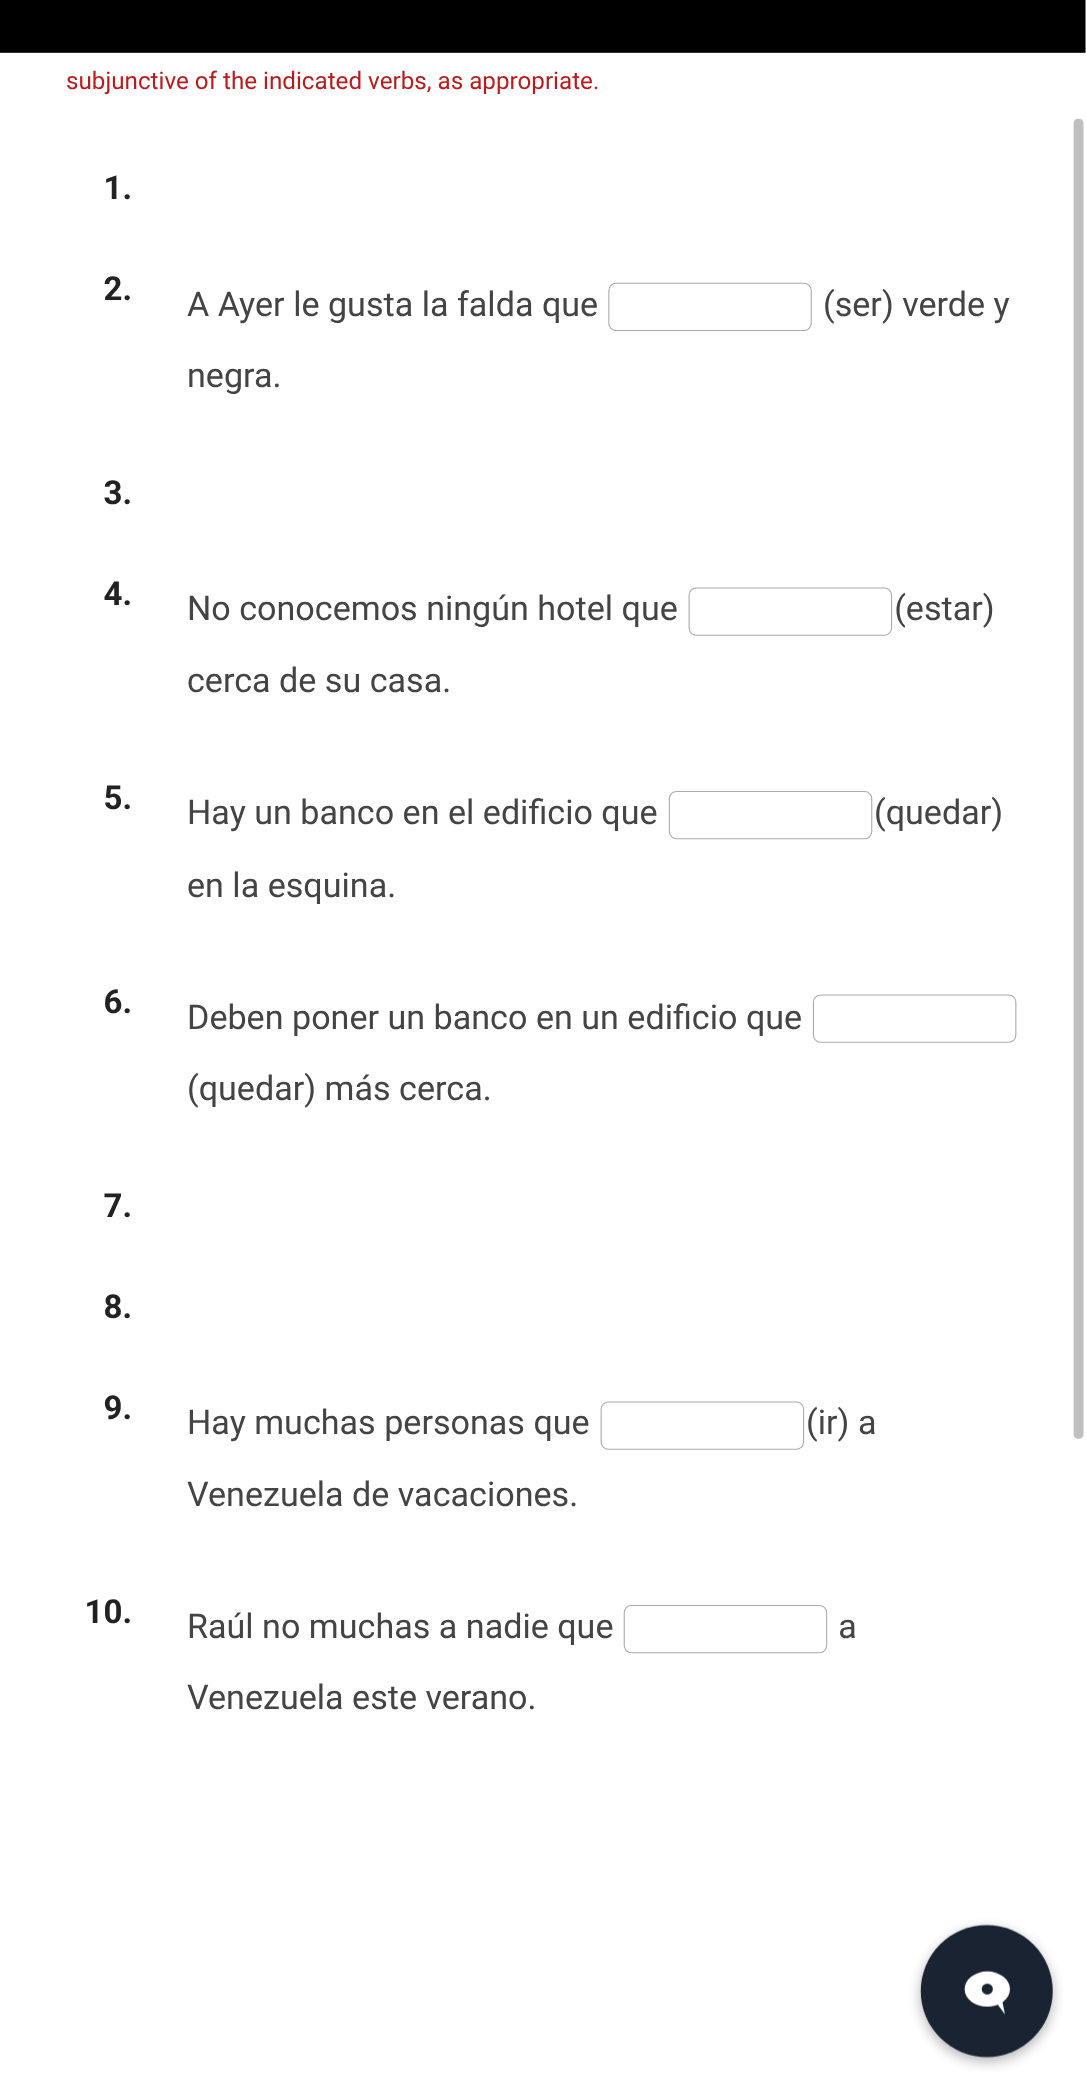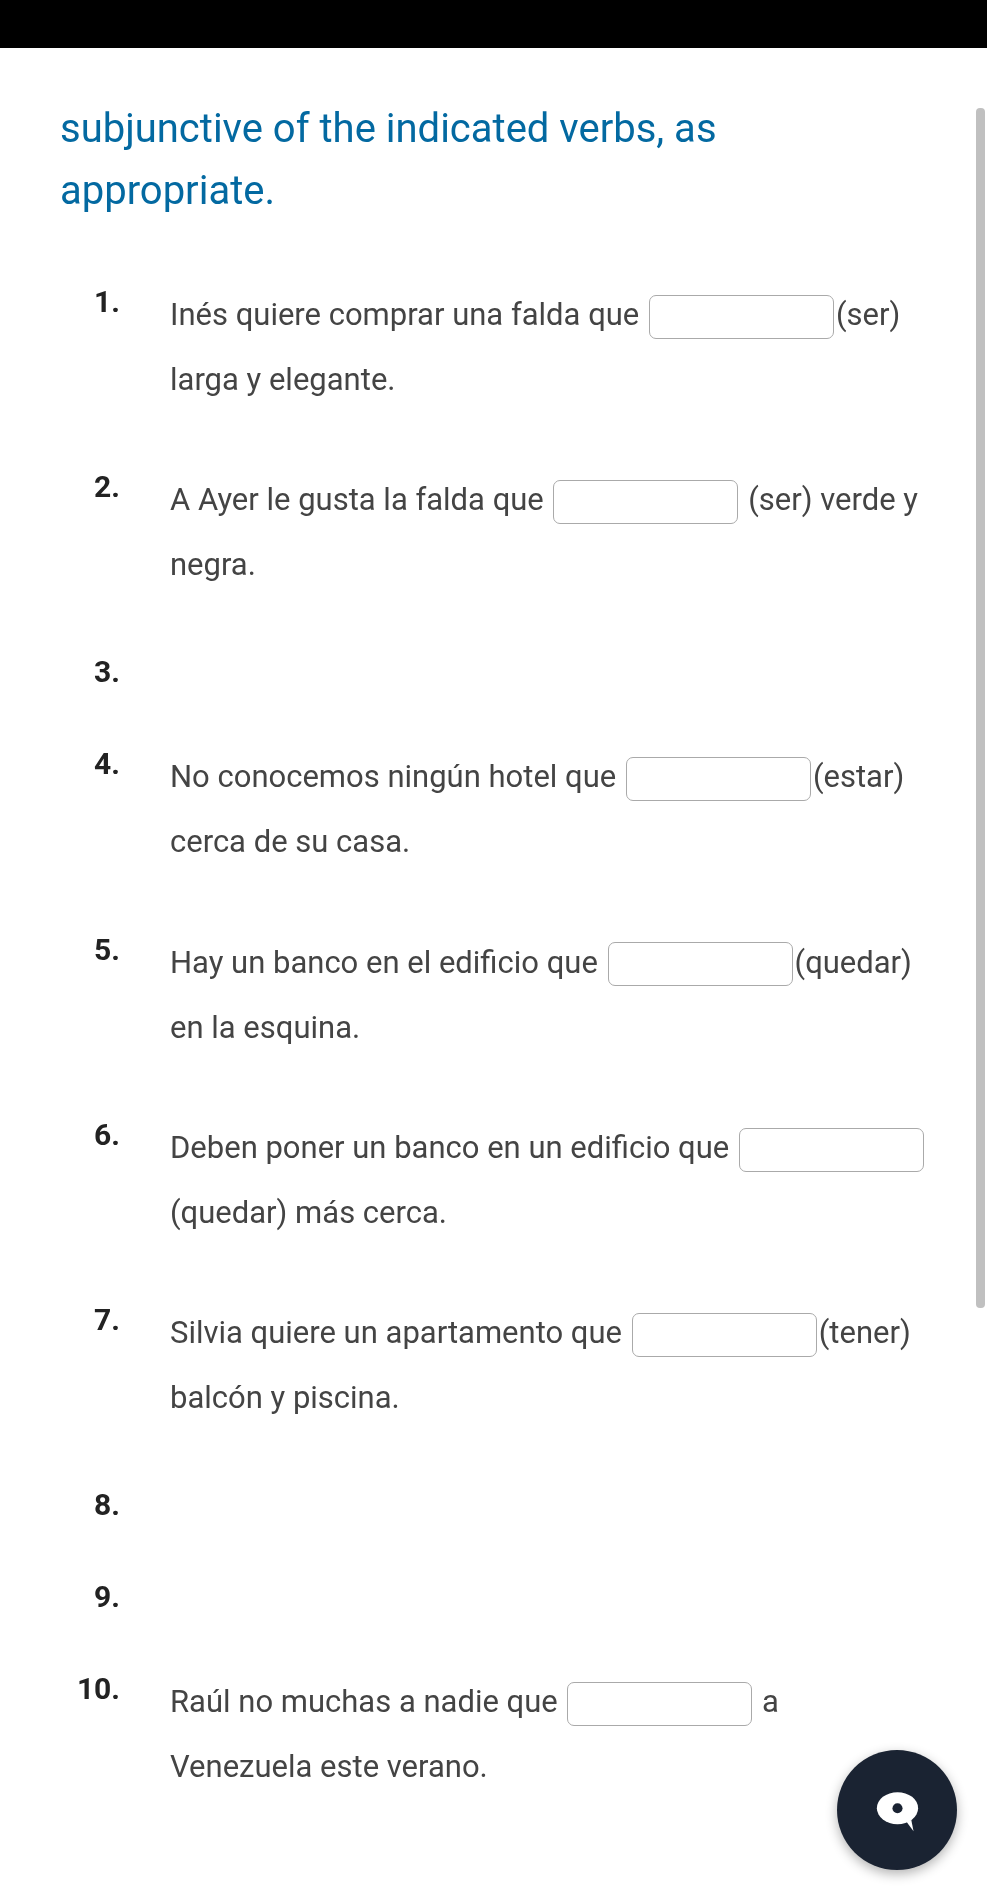--- a/index.html
+++ b/index.html
@@ -17,25 +17,24 @@
     .top-bar {
       background: #000;
       height: 48px;
       width: 100%;
     }
     .content {
       padding: 10px 60px 40px 60px;
       position: relative;
     }
     .instructions {
-      font-size: 40px;
-      color: #0369a1;
+      font-size: 22px;
+      color: #b91c1c;
       line-height: 1.55;
       margin-bottom: 60px;
-      margin-top: 40px;
     }
     .questions {
       list-style: none;
     }
     .question-row {
       display: flex;
       align-items: flex-start;
       margin-bottom: 55px;
     }
     .question-number {
@@ -108,21 +107,20 @@
 
   <div class="scrollbar-track">
     <div class="scrollbar-thumb"></div>
   </div>
 
   <p class="instructions">subjunctive of the indicated verbs, as appropriate.</p>
 
   <ol class="questions">
       <li class="question-row">
         <div class="question-number">1.</div>
-        <div class="question-text"><span>Inés quiere comprar una falda que </span><input type="text" class="answer-input" style=""><span>(ser) larga y elegante.</span></div>
       </li>
       <li class="question-row">
         <div class="question-number">2.</div>
         <div class="question-text"><span>A Ayer le gusta la falda que </span><input type="text" class="answer-input" style=""><span> (ser) verde y negra.</span></div>
       </li>
       <li class="question-row">
         <div class="question-number">3.</div>
       </li>
       <li class="question-row">
         <div class="question-number">4.</div>
@@ -131,27 +129,27 @@
       <li class="question-row">
         <div class="question-number">5.</div>
         <div class="question-text"><span>Hay un banco en el edificio que </span><input type="text" class="answer-input" style=""><span>(quedar) en la esquina.</span></div>
       </li>
       <li class="question-row">
         <div class="question-number">6.</div>
         <div class="question-text"><span>Deben poner un banco en un edificio que </span><input type="text" class="answer-input" style=""><span>(quedar) más cerca.</span></div>
       </li>
       <li class="question-row">
         <div class="question-number">7.</div>
-        <div class="question-text"><span>Silvia quiere un apartamento que </span><input type="text" class="answer-input" style=""><span>(tener) balcón y piscina.</span></div>
       </li>
       <li class="question-row">
         <div class="question-number">8.</div>
       </li>
       <li class="question-row">
         <div class="question-number">9.</div>
+        <div class="question-text"><span>Hay muchas personas que </span><input type="text" class="answer-input" style=""><span>(ir) a Venezuela de vacaciones.</span></div>
       </li>
       <li class="question-row">
         <div class="question-number">10.</div>
         <div class="question-text"><span>Raúl no muchas a nadie que </span><input type="text" class="answer-input" style=""><span> a Venezuela este verano.</span></div>
       </li>
     </ol>
 
 </div>
 
 <div class="chat-button">

